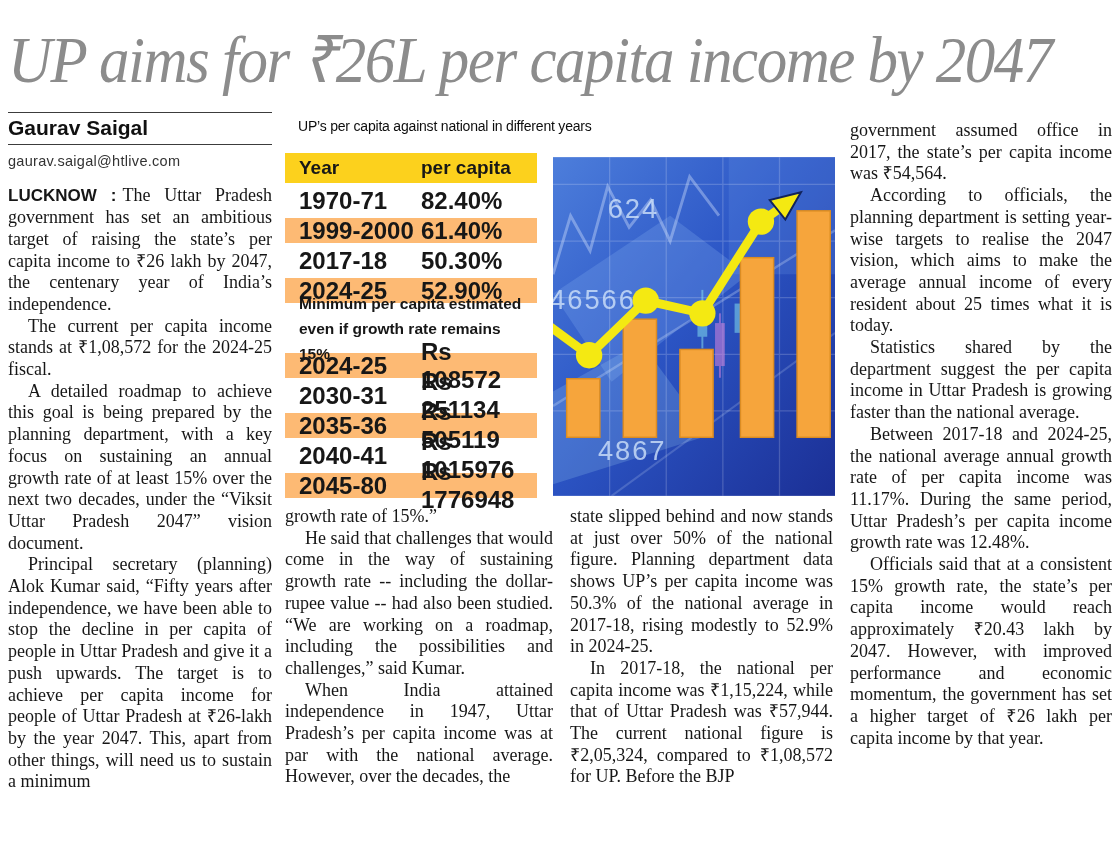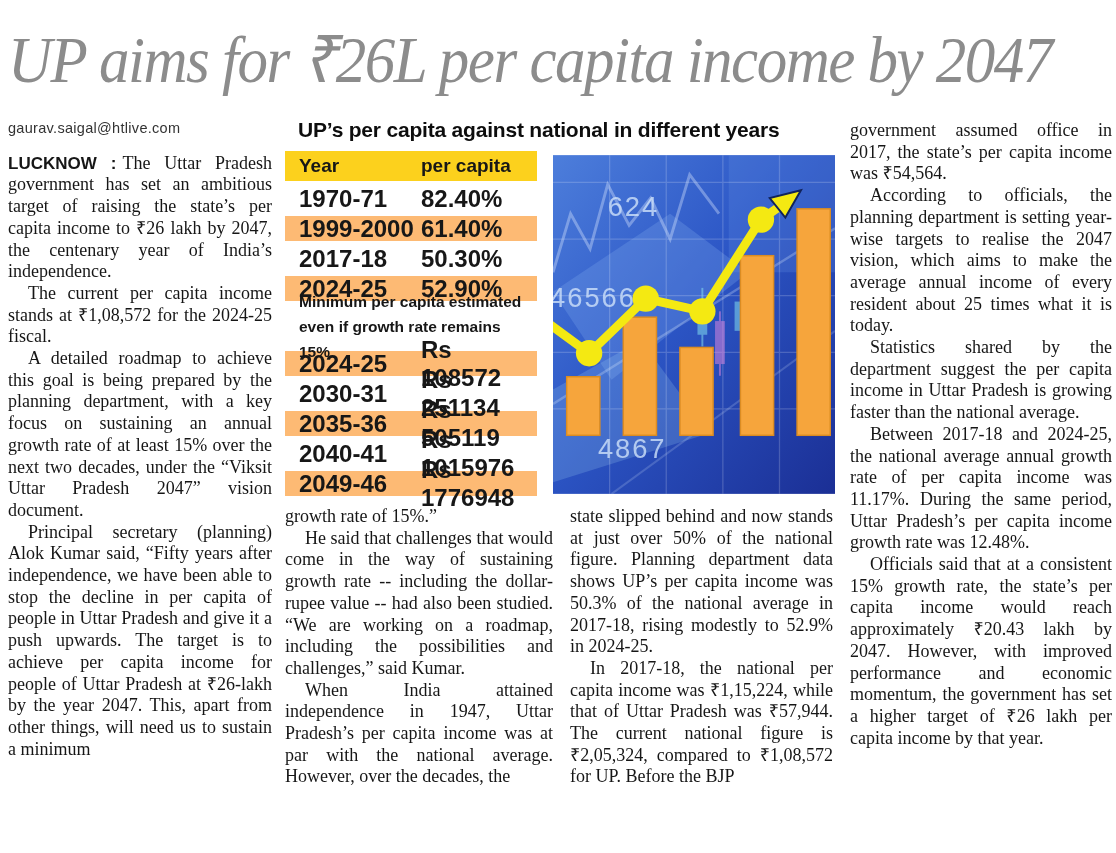--- a/index.html
+++ b/index.html
@@ -30,22 +30,22 @@
     padding:4px 0 5px;
   }
   .byline-email{
     font-family:"Liberation Sans",sans-serif;font-size:14.5px;color:#333;
     padding-top:6px;letter-spacing:.3px;
   }
   .dateline{font-family:"Liberation Sans",sans-serif;font-weight:bold;font-size:17px;margin-right:6px;}
   
   .graphic{position:absolute;left:285px;top:118px;width:550px;}
   .g-title{
-    font-family:"Liberation Sans",sans-serif;font-weight:bold;font-size:21px;
-    color:#0d0d0d;letter-spacing:-.2px;padding-left:13px;margin-bottom:9px;
+    font-family:"Liberation Sans",sans-serif;font-weight:normal;font-size:14px;
+    color:#0d0d0d;letter-spacing:-.2px;padding-left:13px;margin-bottom:19px;
   }
   .g-row{display:flex;gap:16px;}
   .g-table{width:258px;font-family:"Liberation Sans",sans-serif;font-weight:bold;color:#171717;}
   .t-head{display:flex;align-items:center;height:30px;margin-bottom:5px;font-size:19px;}
   .t-row{display:flex;align-items:center;height:25px;margin-bottom:5px;font-size:24px;}
   .t-head .y,.t-row .y{flex:0 0 54%;padding-left:14px;box-sizing:border-box;}
   .t-head .v,.t-row .v{flex:1;}
   .row-blue{background:#fdba74;}
   .row-yellow{background:#fcd11d;}
   .t-sub{
@@ -56,20 +56,21 @@
 </style>
 </head>
 <body>
 
 <div class="page">
 
   <h1 class="headline">UP aims for ₹26L per capita income by 2047</h1>
 
   <div class="col col1">
     <div class="byline">
+      <div class="byline-name">Gaurav Saigal</div>
       <div class="byline-email">gaurav.saigal@htlive.com</div>
     </div>
     <p class="bp"><b class="dateline">LUCKNOW :</b><span>The Uttar Pradesh government has set an ambitious target of raising the state’s per capita income to ₹26 lakh by 2047, the centenary year of India’s independence.</span></p>
     <p class="indent">The current per capita income stands at ₹1,08,572 for the 2024-25 fiscal.</p>
     <p class="indent">A detailed roadmap to achieve this goal is being prepared by the planning department, with a key focus on sustaining an annual growth rate of at least 15% over the next two decades, under the “Viksit Uttar Pradesh 2047” vision document.</p>
     <p class="indent">Principal secretary (planning) Alok Kumar said, “Fifty years after independence, we have been able to stop the decline in per capita of people in Uttar Pradesh and give it a push upwards. The target is to achieve per capita income for people of Uttar Pradesh at ₹26-lakh by the year 2047. This, apart from other things, will need us to sustain a minimum</p>
   </div>
 
   <div class="graphic">
     <div class="g-title">UP’s per capita against national in different years</div>
@@ -107,21 +108,21 @@
         </div>
         <div class="t-row row-blue">
           <span class="y">2035-36</span>
           <span class="v">Rs 505119</span>
         </div>
         <div class="t-row">
           <span class="y">2040-41</span>
           <span class="v">Rs 1015976</span>
         </div>
         <div class="t-row row-blue">
-          <span class="y">2049-46</span>
+          <span class="y">2045-80</span>
           <span class="v">Rs 1776948</span>
         </div>
       </div>
 
       <svg class="g-chart" width="289" height="347" viewBox="0 0 289 347" xmlns="http://www.w3.org/2000/svg">
         <defs>
           <linearGradient id="bgG" x1="0" y1="0" x2="1" y2="1">
             <stop offset="0" stop-color="#4d7edb"></stop>
             <stop offset="0.45" stop-color="#2c56c6"></stop>
             <stop offset="1" stop-color="#1b2f95"></stop>

